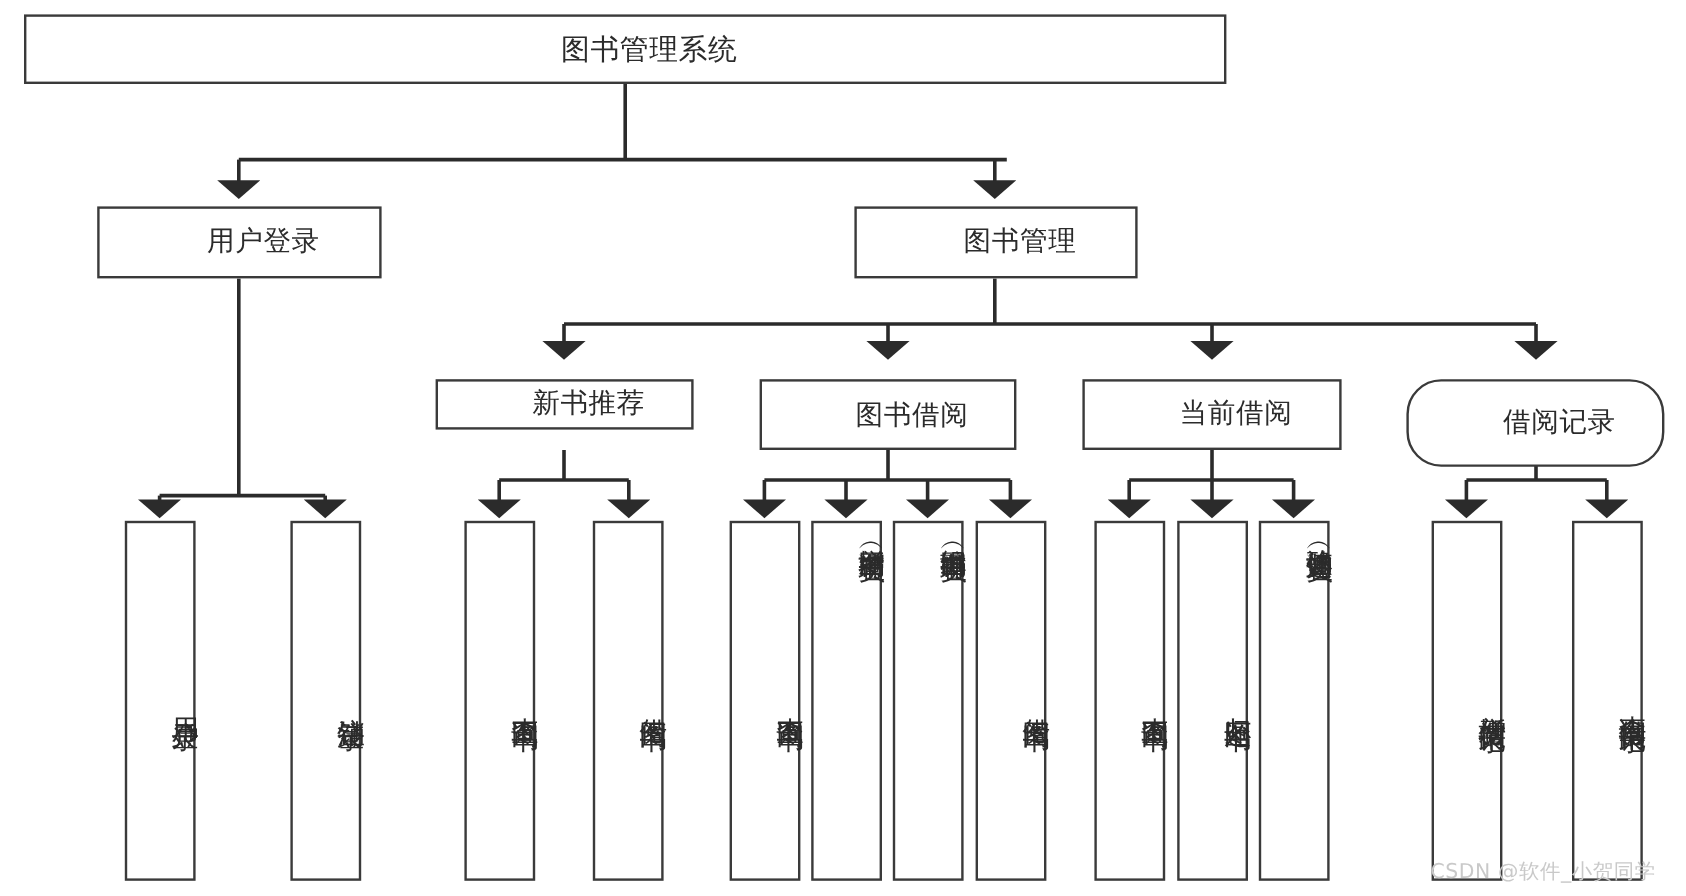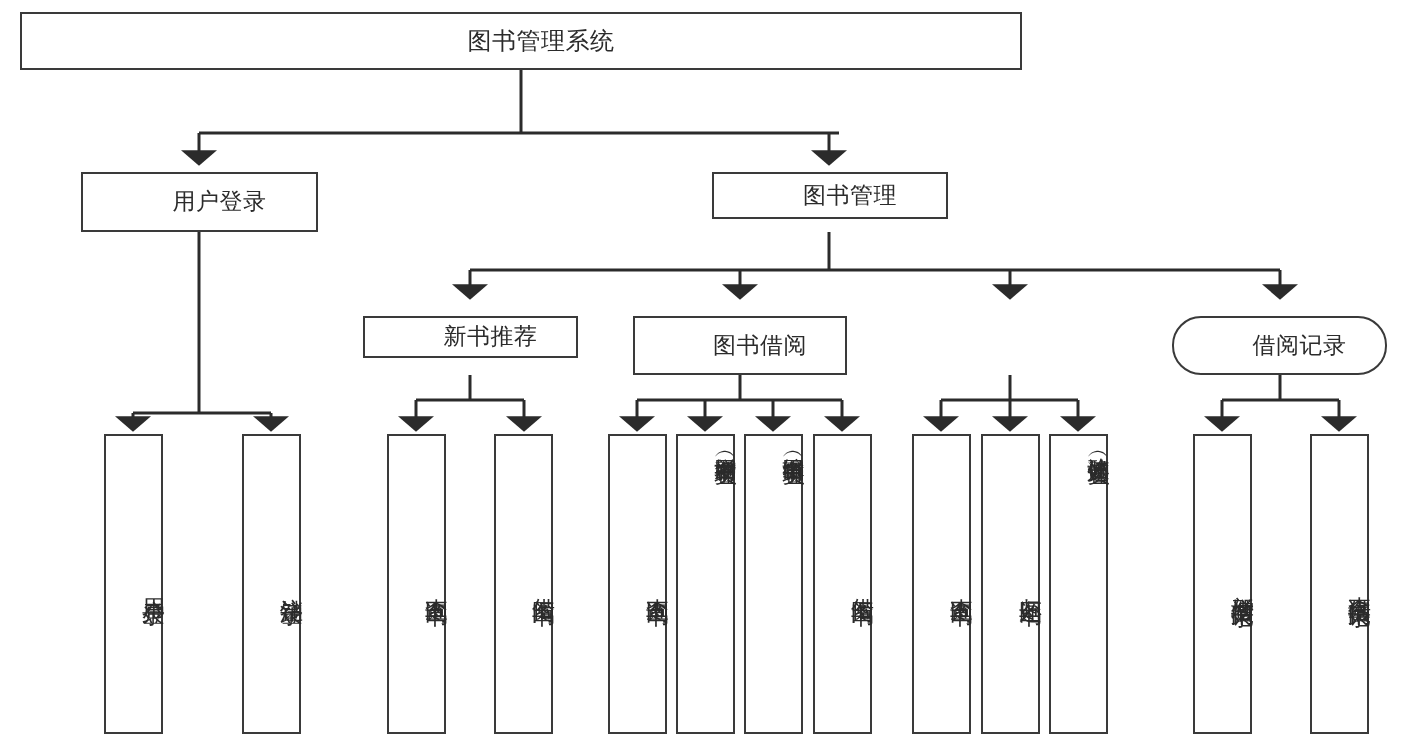--- a/index.html
+++ b/index.html
@@ -135,31 +135,34 @@
     </g>
   </svg>
 
   <div class="node h root" style="left:20px; top:12px; width:1002px; height:58px;">
     <span class="lbl">图书管理系统</span>
   </div>
 
   <div class="node h" style="left:81px; top:172px; width:237px; height:60px;">
     <span class="lbl">用户登录</span>
   </div>
-  <div class="node h" style="left:712px; top:172px; width:236px; height:47px;">
+  <div class="node h" style="left:712px; top:172px; width:236px; height:60px;">
     <span class="lbl">图书管理</span>
   </div>
 
   <div class="node h" style="left:363px; top:316px; width:215px; height:42px;">
     <span class="lbl">新书推荐</span>
   </div>
   <div class="node h" style="left:633px; top:316px; width:214px; height:59px;font-family:Liberation Serif, serif;">
     <span class="lbl">图书借阅</span>
   </div>
-  <div class="node h" style="left:1172px; top:316px; width:215px; height:59px;border-radius:29px;">
+  <div class="node h" style="left:902px; top:316px; width:216px; height:59px;">
+    <span class="lbl">当前借阅</span>
+  </div>
+  <div class="node h" style="left:1172px; top:316px; width:215px; height:73px;border-radius:29px;">
     <span class="lbl">借阅记录</span>
   </div>
 
   <div class="node v centered" style="left:104px; top:434px; width:59px; height:300px;">
     <span class="lbl">用户登录</span>
   </div>
   <div class="node v centered" style="left:242px; top:434px; width:59px; height:300px;">
     <span class="lbl">注销登录</span>
   </div>
 
@@ -193,14 +196,15 @@
     <span class="lbl">确认归还（管理员）</span>
   </div>
 
   <div class="node v centered" style="left:1193px; top:434px; width:59px; height:300px;">
     <span class="lbl">新增借阅记录</span>
   </div>
   <div class="node v centered" style="left:1310px; top:434px; width:59px; height:300px;">
     <span class="lbl">查询借阅记录</span>
   </div>
 
+  <div class="watermark" style="left:1192px; top:715px;">CSDN @软件_小贺同学</div>
 
 </div>
 
 </body></html>

